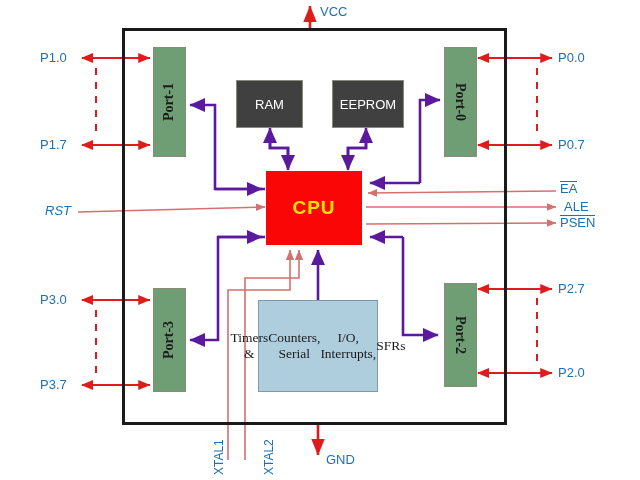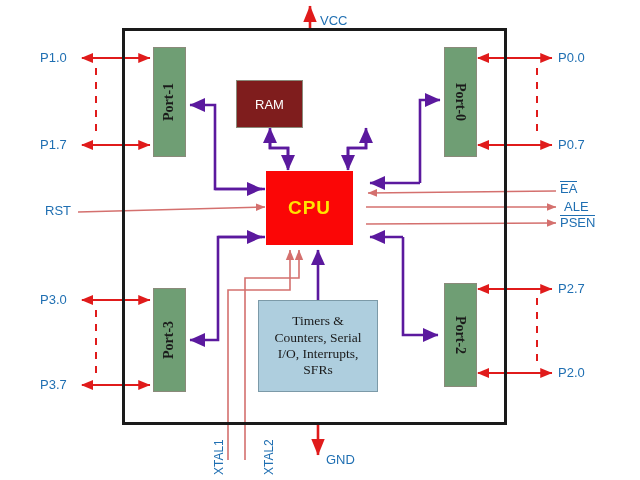--- a/index.html
+++ b/index.html
@@ -43,21 +43,21 @@
   }
   .port .vtxt{
     display:block;
     white-space:nowrap;
     letter-spacing:0px;
   }
   .port.rot-up .vtxt{ transform:rotate(-90deg); }
   .port.rot-down .vtxt{ transform:rotate(90deg); }
 
   .mem{
-    background:#7f1d1d;
+    background:#404040;
     border:1px solid #8a8a7a;
     color:#ffffff;
     font-family:"Liberation Sans", sans-serif;
     font-size:13px;
   }
   .cpu{
     background:#fb0606;
     border:none;
     color:#ffe400;
     font-family:"Liberation Sans", sans-serif;
@@ -239,38 +239,41 @@
   </div>
 
   <div class="blk port rot-down" style="left:444px;top:283px;width:33px;height:104px;">
     <span class="vtxt">Port-2</span>
   </div>
 
   <div class="blk mem" style="left:236px;top:80px;width:67px;height:48px;">
     <span>RAM</span>
   </div>
 
-
-  <div class="blk cpu" style="left:266px;top:171px;width:87px;height:74px;">
+  <div class="blk mem" style="left:332px;top:80px;width:72px;height:48px;">
+    <span>EEPROM</span>
+  </div>
+
+  <div class="blk cpu" style="left:266px;top:171px;width:96px;height:74px;">
     <span>CPU</span>
   </div>
 
-  <div class="blk timers" style="left:258px;top:300px;width:120px;height:92px;flex-direction:column;">
+  <div class="blk timers" style="left:258px;top:300px;width:120px;height:92px;flex-direction:row;">
     <span>Timers &amp;</span>
     <span>Counters, Serial</span>
     <span>I/O, Interrupts,</span>
     <span>SFRs</span>
   </div>
 
-  <div class="pinlabel" style="left:320px;top:13px;">VCC</div>
+  <div class="pinlabel" style="left:320px;top:4px;">VCC</div>
   <div class="pinlabel" style="left:326px;top:452px;">GND</div>
 
   <div class="pinlabel" style="left:40px;top:50px;text-align:center;">P1.0</div>
   <div class="pinlabel" style="left:40px;top:137px;">P1.7</div>
-  <div class="pinlabel" style="left:45px;top:203px;">RST</div>
+  <div class="pinlabel" style="left:45px;top:203px;font-style:italic;">RST</div>
   <div class="pinlabel" style="left:40px;top:292px;">P3.0</div>
   <div class="pinlabel" style="left:40px;top:377px;text-align:center;">P3.7</div>
 
   <div class="pinlabel" style="left:558px;top:50px;">P0.0</div>
   <div class="pinlabel" style="left:558px;top:137px;">P0.7</div>
 
   <div class="pinlabel ol" style="left:560px;top:181px;">
     <span class="bar">EA</span>
   </div>
   <div class="pinlabel" style="left:564px;top:199px;">ALE</div>

